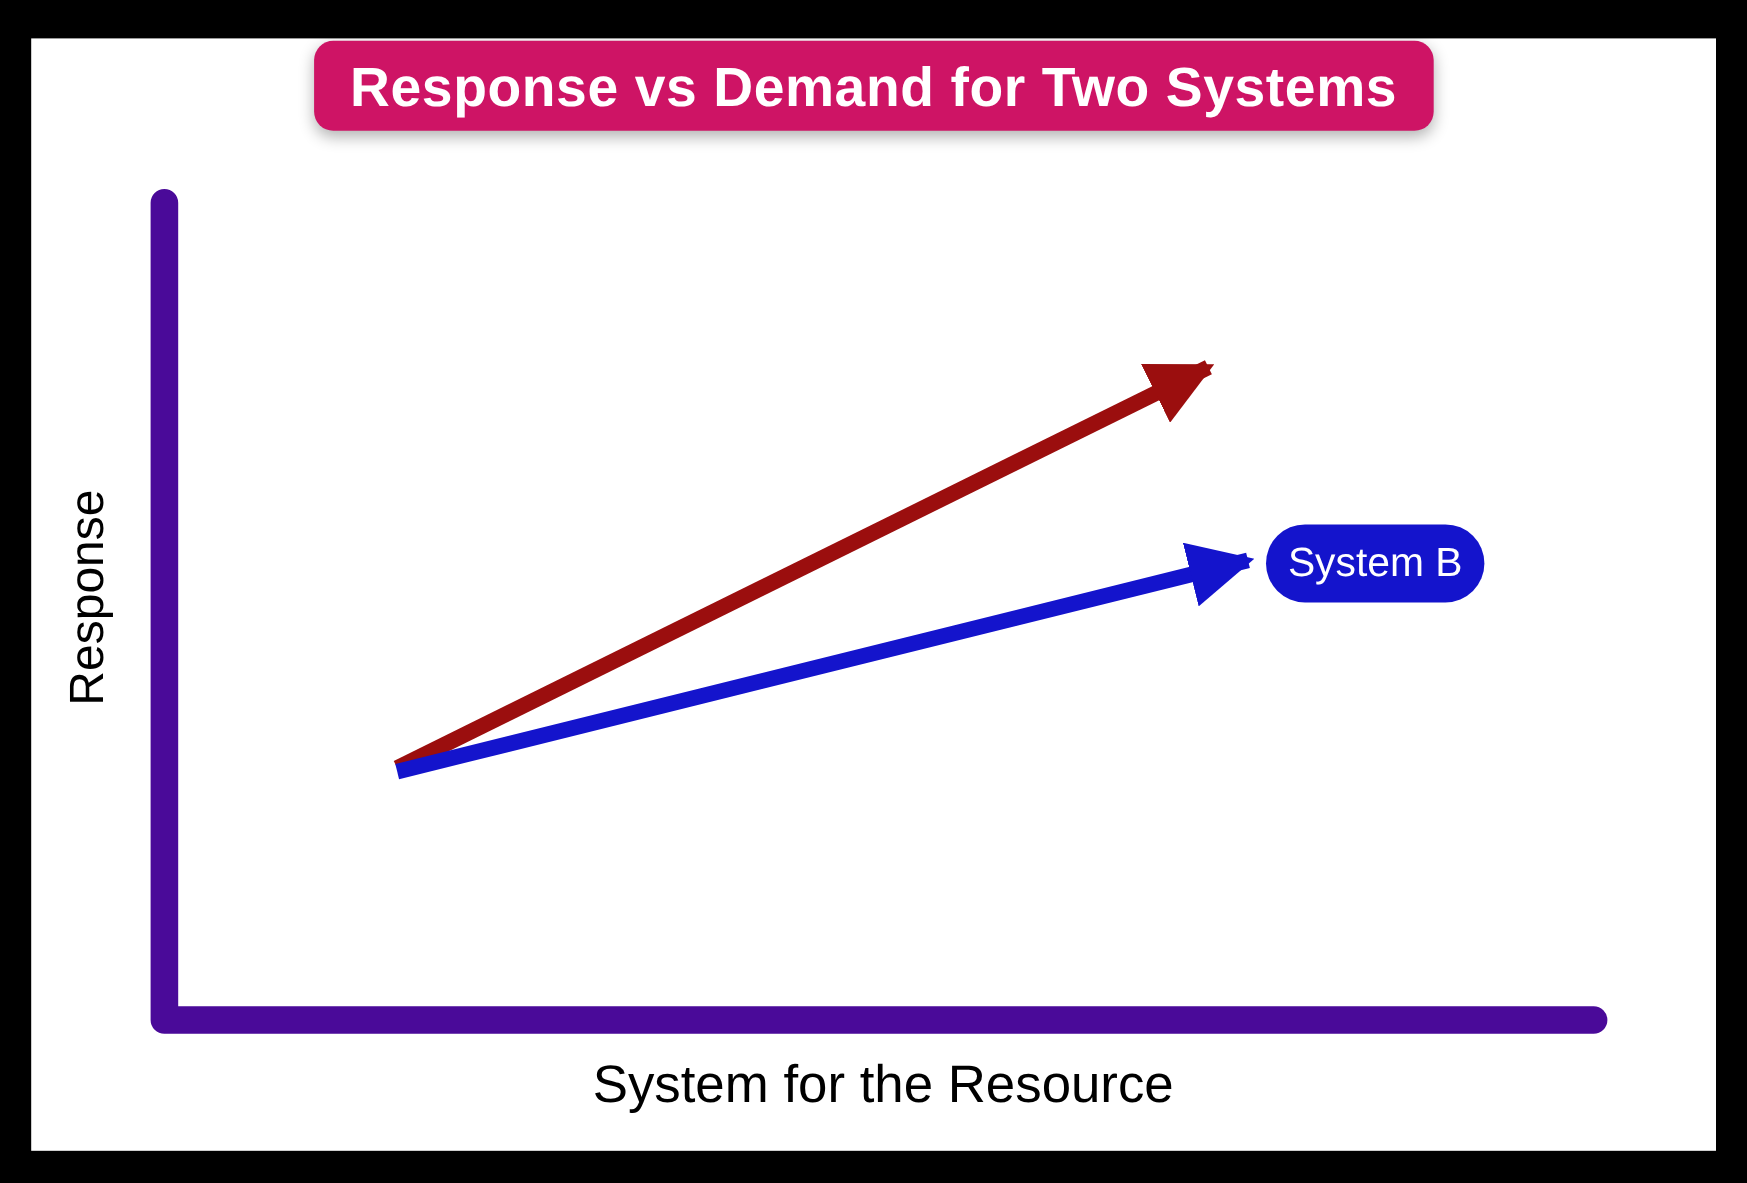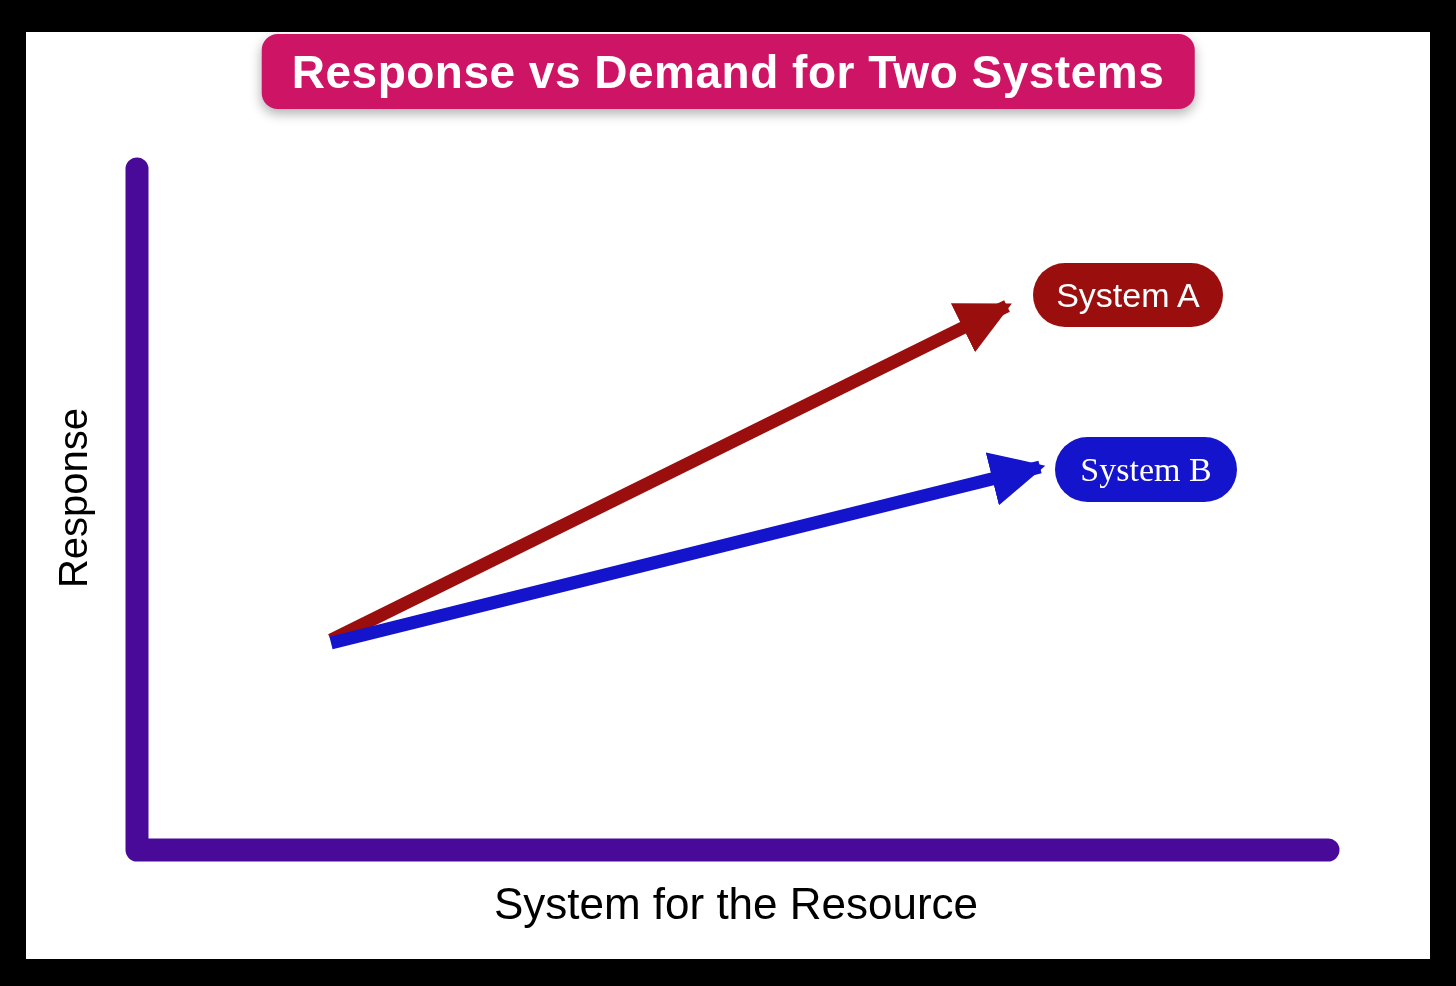--- a/index.html
+++ b/index.html
@@ -24,21 +24,21 @@
     color:#ffffff;font-size:46px;font-weight:bold;white-space:nowrap;
     letter-spacing:0.5px;
   }
   svg.plot{position:absolute;left:0;top:0;width:1404px;height:927px;}
   .pill{
     position:absolute;border-radius:999px;
     display:flex;align-items:center;justify-content:center;
     color:#ffffff;font-size:34px;white-space:nowrap;
   }
   .pill-a{left:1007px;top:231px;width:190px;height:64px;}
-  .pill-b{left:1029px;top:405px;width:182px;height:65px;font-family:Liberation Serif, serif;}
+  .pill-b{left:1029px;top:405px;width:182px;height:65px;}
   .ylabel{
     position:absolute;left:47px;top:466px;
     transform:translate(-50%,-50%) rotate(-90deg);
     font-size:40px;color:#000000;white-space:nowrap;
   }
   .xlabel{
     position:absolute;left:710px;top:872px;
     transform:translate(-50%,-50%);
     font-size:44px;color:#000000;white-space:nowrap;
   }
@@ -62,23 +62,20 @@
       </marker>
     </defs>
 
     <path fill="none" stroke-linecap="round" stroke-linejoin="round" d="M 111 137 L 111 818 L 1302 818" stroke="#4a0a99" stroke-width="23"></path>
 
     <line marker-end="url(#arrowhead-a)" x1="305" y1="608" x2="981" y2="274" stroke="#9b0e0e" stroke-width="13"></line>
 
     <line marker-end="url(#arrowhead-b)" x1="305" y1="611" x2="1014" y2="435" stroke="#1414cc" stroke-width="13"></line>
   </svg>
 
-  <div class="pill pill-a" style="background-color: rgb(155, 14, 14);">
-    <span>System A</span>
-  </div>
 
   <div class="pill pill-b" style="background-color: rgb(20, 20, 204);">
     <span>System B</span>
   </div>
 
   <div class="ylabel">Response</div>
 
   <div class="xlabel">System for the Resource</div>
 
 </div>

